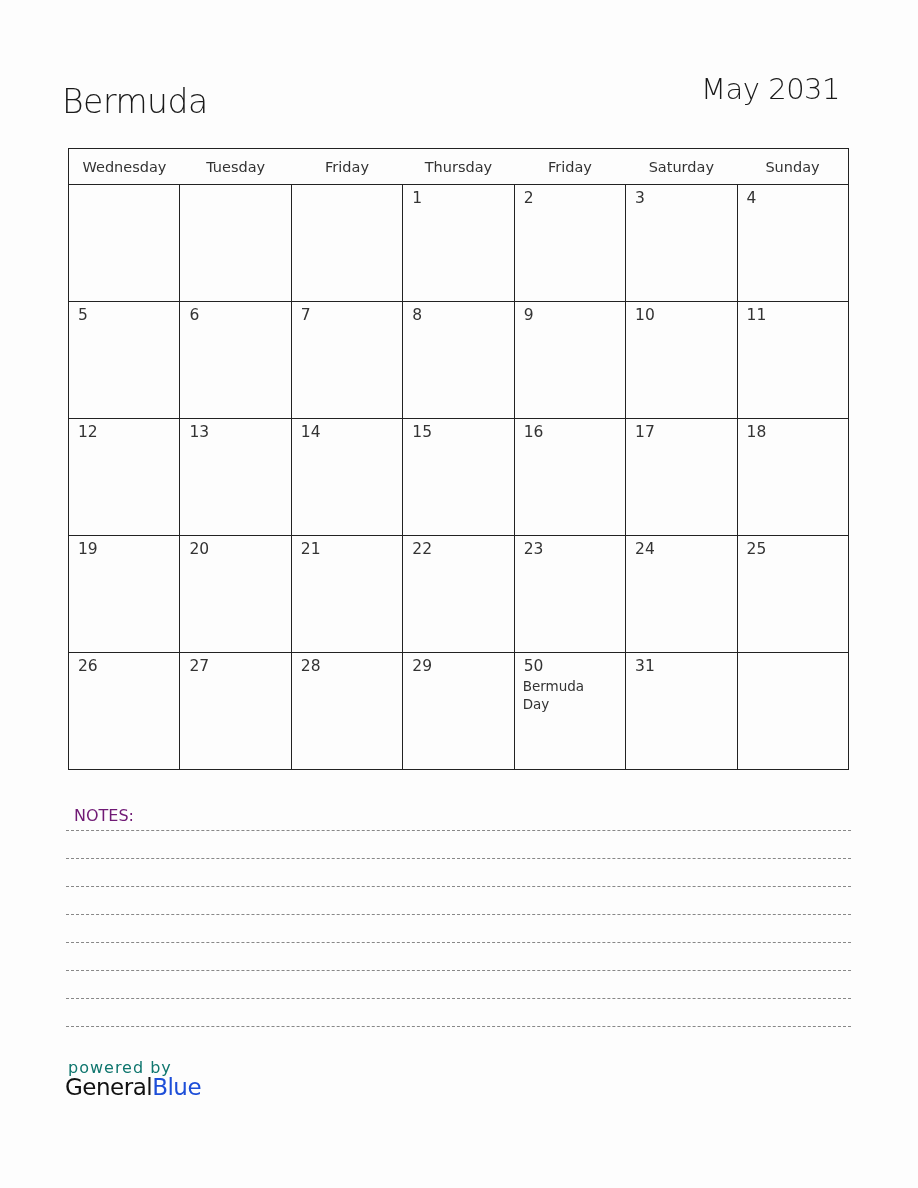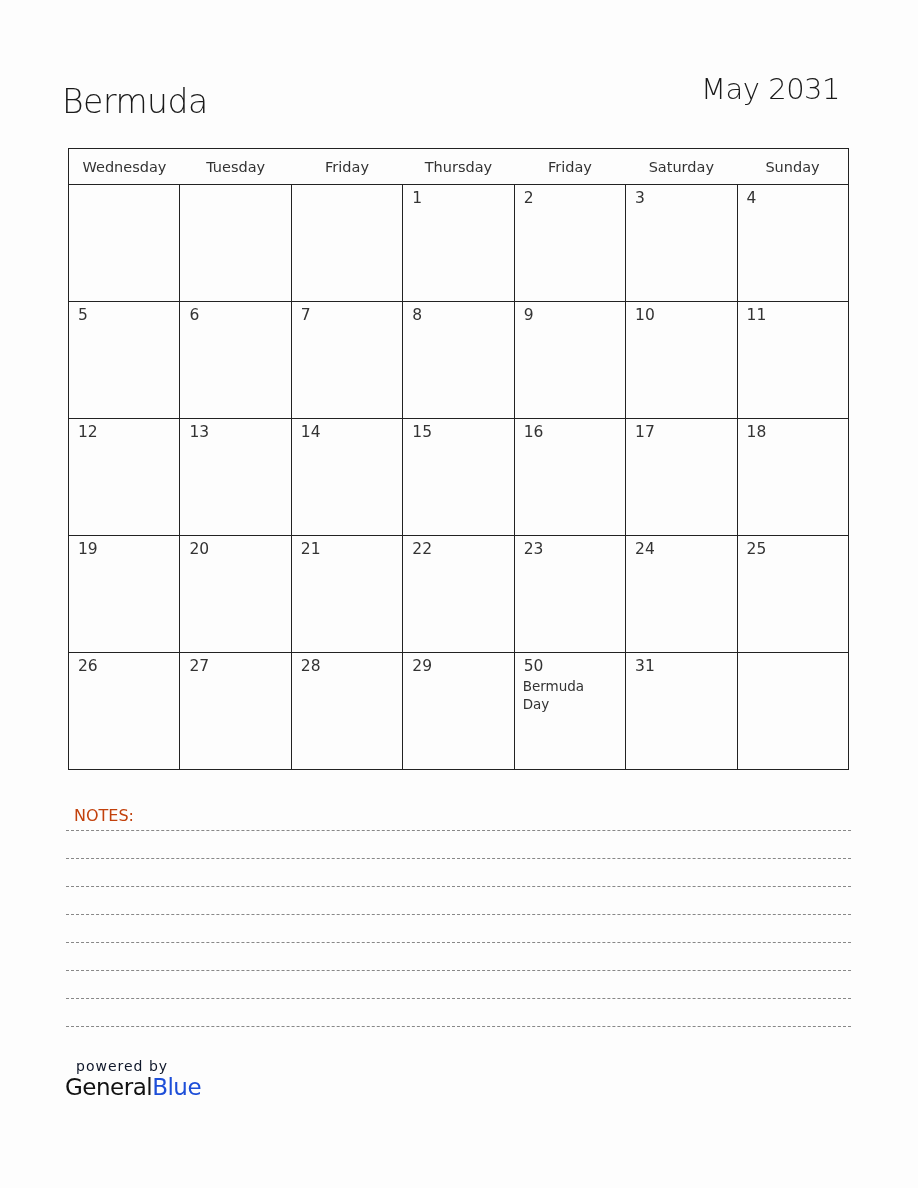--- a/index.html
+++ b/index.html
@@ -6,23 +6,23 @@
   body { width:918px; height:1188px; position:relative; font-family:"DejaVu Sans", sans-serif; color:#222; overflow:hidden; }
   .title { position:absolute; left:62px; top:82px; font-size:33px; font-weight:300; color:#1a1a1a; letter-spacing:-0.5px; }
   .month { position:absolute; right:78px; top:72px; font-size:29px; font-weight:300; color:#1a1a1a; letter-spacing:-0.5px; }
   table.cal { position:absolute; left:68px; top:148px; width:781px; border-collapse:collapse; table-layout:fixed; }
   table.cal th { height:35px; border-top:1px solid #222; border-bottom:1px solid #222; font-weight:normal; font-size:14.5px; color:#333; padding:0; text-align:center; }
   table.cal th:first-child { border-left:1px solid #222; }
   table.cal th:last-child { border-right:1px solid #222; }
   table.cal td { height:116px; border:1px solid #222; vertical-align:top; padding:0; }
   .daynum { display:block; padding:4px 0 0 9px; font-size:15.5px; color:#333; line-height:18px; }
   .holiday { display:block; padding:2px 0 0 8px; font-size:13.5px; color:#333; line-height:18px; }
-  .notes-label { position:absolute; left:74px; top:806px; font-size:16px; color:#c2410c; }
+  .notes-label { position:absolute; left:74px; top:806px; font-size:16px; color:#701a75; }
   .note-line { position:absolute; left:66px; width:785px; height:0; border-top:1px dashed #888; }
-  .powered { position:absolute; left:76px; top:1058px; font-size:14px; color:#0f172a; letter-spacing:1px; }
+  .powered { position:absolute; left:68px; top:1058px; font-size:16px; color:#0f766e; letter-spacing:1px; }
   .brand { position:absolute; left:65px; top:1074px; font-size:23px; color:#111; letter-spacing:-0.5px; }
   .brand .blue { color:#1d4ed8;margin-top:40px; }
 </style>
 </head>
 <body>
 
 <div class="title">Bermuda</div>
 <div class="month">May 2031</div>
 
 <table class="cal">

